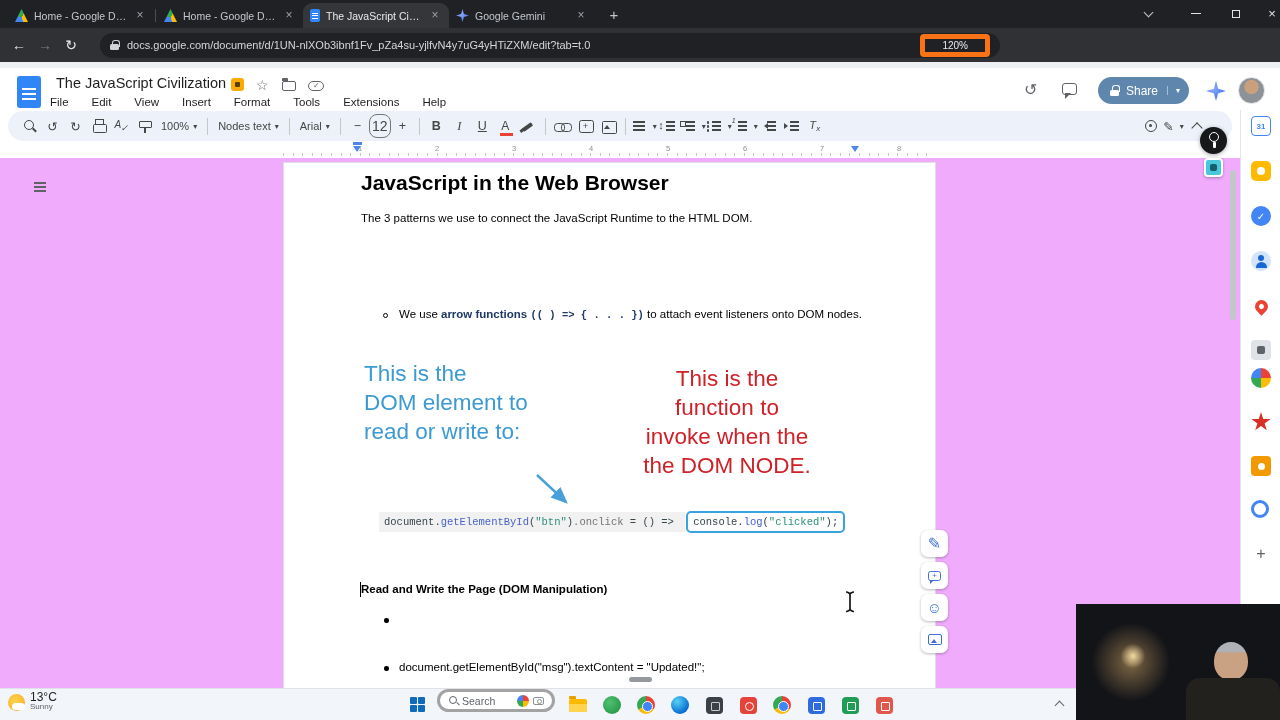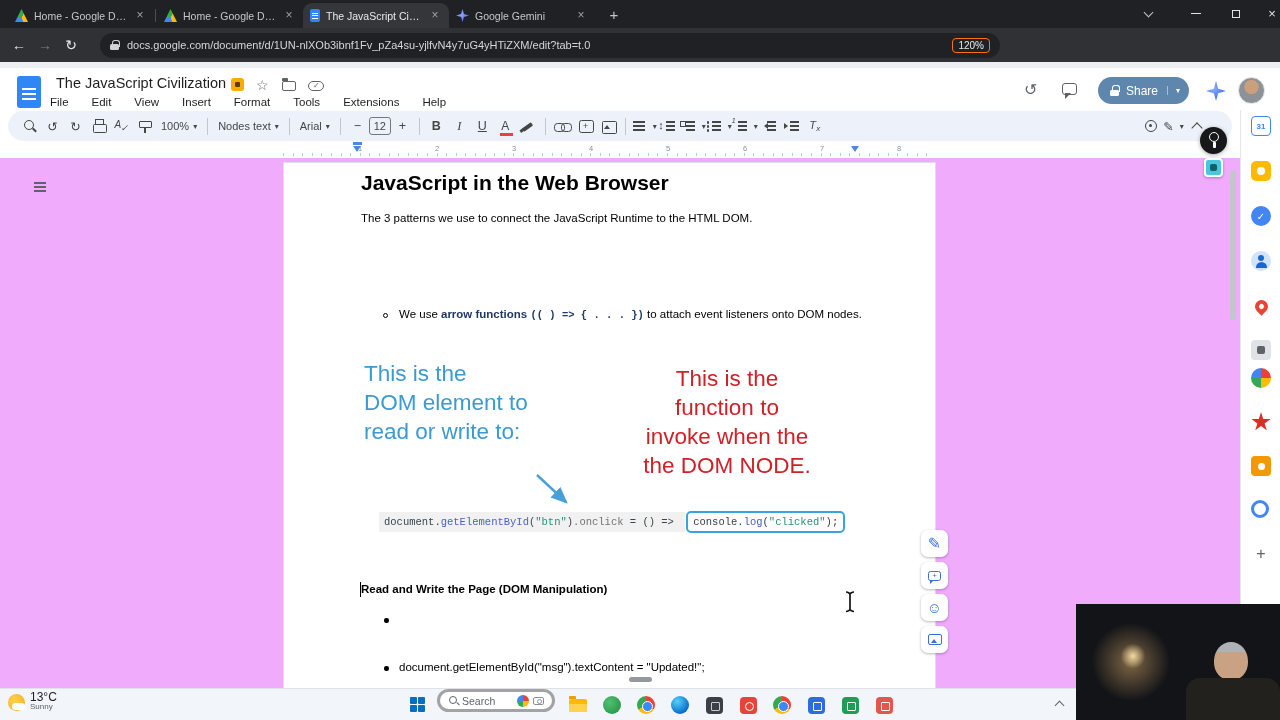--- a/index.html
+++ b/index.html
@@ -27,21 +27,21 @@
 
 #addressbar{position:absolute;left:0;top:28px;width:1280px;height:34px;background:#303134;display:flex;align-items:center;color:#e8eaed}
 .navic{width:26px;text-align:center;font-size:14px;flex:0 0 auto}
 .dim{color:#7a7f84}
 #urlpill{display:flex;align-items:center;gap:8px;width:900px;height:25px;margin-left:16px;border-radius:13px;background:#202124;padding:0 10px;font-size:11px;color:#d3d6da}
 #urltext{white-space:nowrap;overflow:hidden;text-overflow:ellipsis;flex:1}
 .lock{position:relative;width:9px;height:11px;flex:0 0 auto}
 .lock::before{content:"";position:absolute;left:1.5px;top:0;width:6px;height:6px;border:1.3px solid #cfd2d6;border-bottom:none;border-radius:3px 3px 0 0}
 .lock::after{content:"";position:absolute;left:0;top:4.5px;width:9px;height:6px;background:#cfd2d6;border-radius:1.5px}
 .lock.white::before{border-color:#fff}.lock.white::after{background:#fff}
-#zoombadge{border:1px solid #f97316;border-radius:4px;padding:1px 5px;font-size:10px;color:#e8eaed;flex:0 0 auto}
+#zoombadge{border:5px solid #f97316;border-radius:4px;padding:1px 17px;font-size:10px;color:#e8eaed;flex:0 0 auto}
 
 
 #docshead{position:absolute;left:0;top:68px;width:1280px;height:48px;background:#fff}
 #docslogo{position:absolute;left:17px;top:8px;width:24px;height:32px;background:#3086f6;border-radius:3px}
 #docslogo::after{content:"";position:absolute;left:5px;top:12px;width:14px;height:13px;background:linear-gradient(#fff 0 2px,transparent 2px 5px,#fff 5px 7px,transparent 7px 10px,#fff 10px 12px,transparent 12px)}
 #doctitle{position:absolute;left:56px;top:7px;font-size:14.5px;color:#1f1f1f}
 #ybadge{position:absolute;left:231px;top:10px;width:13px;height:13px;background:#f9ab00;border-radius:3px}
 #ybadge::after{content:"";position:absolute;left:4px;top:4px;width:5px;height:5px;background:#5c3d00;border-radius:1px}
 .hdr-ic{position:absolute;top:9px;color:#5f6368;font-size:14px}
 .folder{position:absolute;left:282px;top:13px;width:14px;height:10px;border:1.5px solid #5f6368;border-radius:2px}
@@ -57,21 +57,21 @@
 #gemstar{position:absolute;left:1206px;top:13px;width:20px;height:20px;clip-path:polygon(50% 0,61% 39%,100% 50%,61% 61%,50% 100%,39% 61%,0 50%,39% 39%);background:radial-gradient(circle at 35% 35%,#8fb0f9,#4e7df2 55%,#9b72cb)}
 #avatar{position:absolute;left:1238px;top:9px;width:27px;height:27px;border-radius:50%;background:radial-gradient(circle at 50% 36%,#caa07c 34%,#8d9298 36% 100%);border:1px solid #e0e0e0}
 
 
 #toolbar{position:absolute;left:0;top:110px;width:1280px;height:32px;background:#fff}
 #tbpill{position:absolute;left:8px;top:1px;width:1224px;height:30px;background:#edf2fa;border-radius:15px;display:flex;align-items:center;padding:0 10px;color:#444746}
 .tbtn{min-width:23px;height:24px;display:flex;align-items:center;justify-content:center;border-radius:4px;font-size:12.5px;gap:2px;flex:0 0 auto}
 .tdd{font-size:11px;display:flex;align-items:center;padding:0 5px;white-space:nowrap;flex:0 0 auto}
 .dd::after{content:"\25BE";font-size:8px;margin-left:4px;color:#444746}
 .sep{width:1px;height:17px;background:#c4c7c5;margin:0 5px;flex:0 0 auto}
-.fsbox{width:22px;height:18px;border:1px solid #747775;border-radius:3px;font-size:11px;display:flex;align-items:center;justify-content:center}
+.fsbox{width:22px;height:24px;border:1px solid #747775;border-radius:8px;font-size:14px;display:flex;align-items:center;justify-content:center}
 .bB{font-weight:bold}.bI{font-style:italic;font-family:"Liberation Serif",serif}.bU{text-decoration:underline}
 .colorA{position:relative;font-size:12px;line-height:11px}
 .colorA::after{content:"";position:absolute;left:-1px;bottom:-4px;width:13px;height:3px;background:#ea4335}
 .ic{position:relative;width:16px;height:16px;display:inline-block}
 .ic-search::before{content:"";position:absolute;left:2px;top:2px;width:8px;height:8px;border:1.6px solid #444746;border-radius:50%}
 .ic-search::after{content:"";position:absolute;left:10.5px;top:11px;width:5px;height:1.7px;background:#444746;transform:rotate(45deg)}
 .ic-print::before{content:"";position:absolute;left:2px;top:5.5px;width:12px;height:7px;border:1.5px solid #444746;border-radius:1.5px}
 .ic-print::after{content:"";position:absolute;left:4.5px;top:1px;width:7px;height:4px;border:1.5px solid #444746;border-bottom:none}
 .ic-spell::before{content:"A";position:absolute;left:1px;top:1px;font-size:10px;color:#444746}
 .ic-spell::after{content:"\2713";position:absolute;left:7px;top:5px;font-size:9px;color:#444746}

